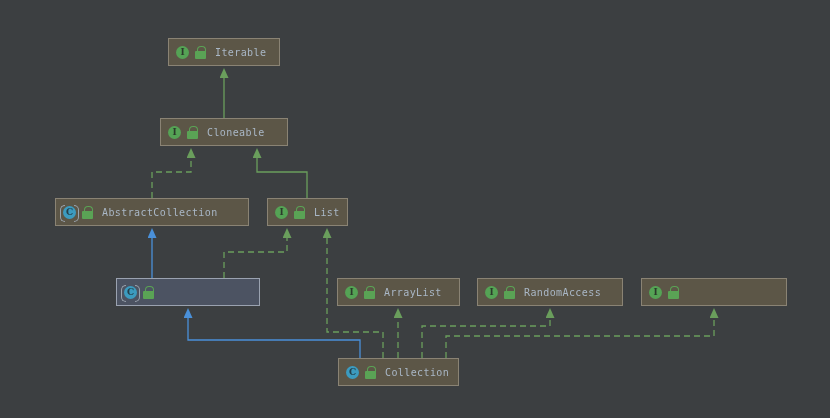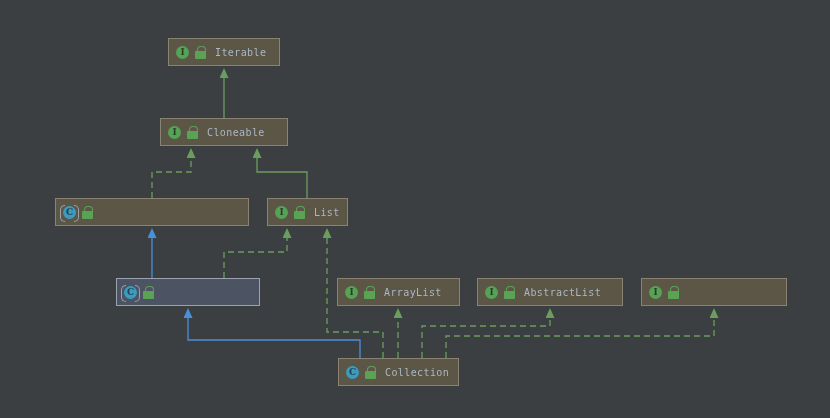--- a/index.html
+++ b/index.html
@@ -140,20 +140,21 @@
       <span class="ico ico-class ico-abstract">
         <span class="disc"></span>
         <span class="glyph">C</span>
         <span class="brk l"></span>
         <span class="brk r"></span>
       </span>
       <span class="ico-lock">
         <span class="shackle"></span>
         <span class="body"></span>
       </span>
+      <span class="label">AbstractCollection</span>
     </div>
     <div class="node" style="left: 267px; top: 198px; width: 81px;">
       <span class="ico ico-iface">
         <span class="disc"></span>
         <span class="glyph">I</span>
       </span>
       <span class="ico-lock">
         <span class="shackle"></span>
         <span class="body"></span>
       </span>
@@ -184,21 +185,21 @@
     </div>
     <div class="node" style="left: 477px; top: 278px; width: 146px;">
       <span class="ico ico-iface">
         <span class="disc"></span>
         <span class="glyph">I</span>
       </span>
       <span class="ico-lock">
         <span class="shackle"></span>
         <span class="body"></span>
       </span>
-      <span class="label">AbstractList</span>
+      <span class="label">RandomAccess</span>
     </div>
     <div class="node" style="left: 641px; top: 278px; width: 146px;">
       <span class="ico ico-iface">
         <span class="disc"></span>
         <span class="glyph">I</span>
       </span>
       <span class="ico-lock">
         <span class="shackle"></span>
         <span class="body"></span>
       </span>

